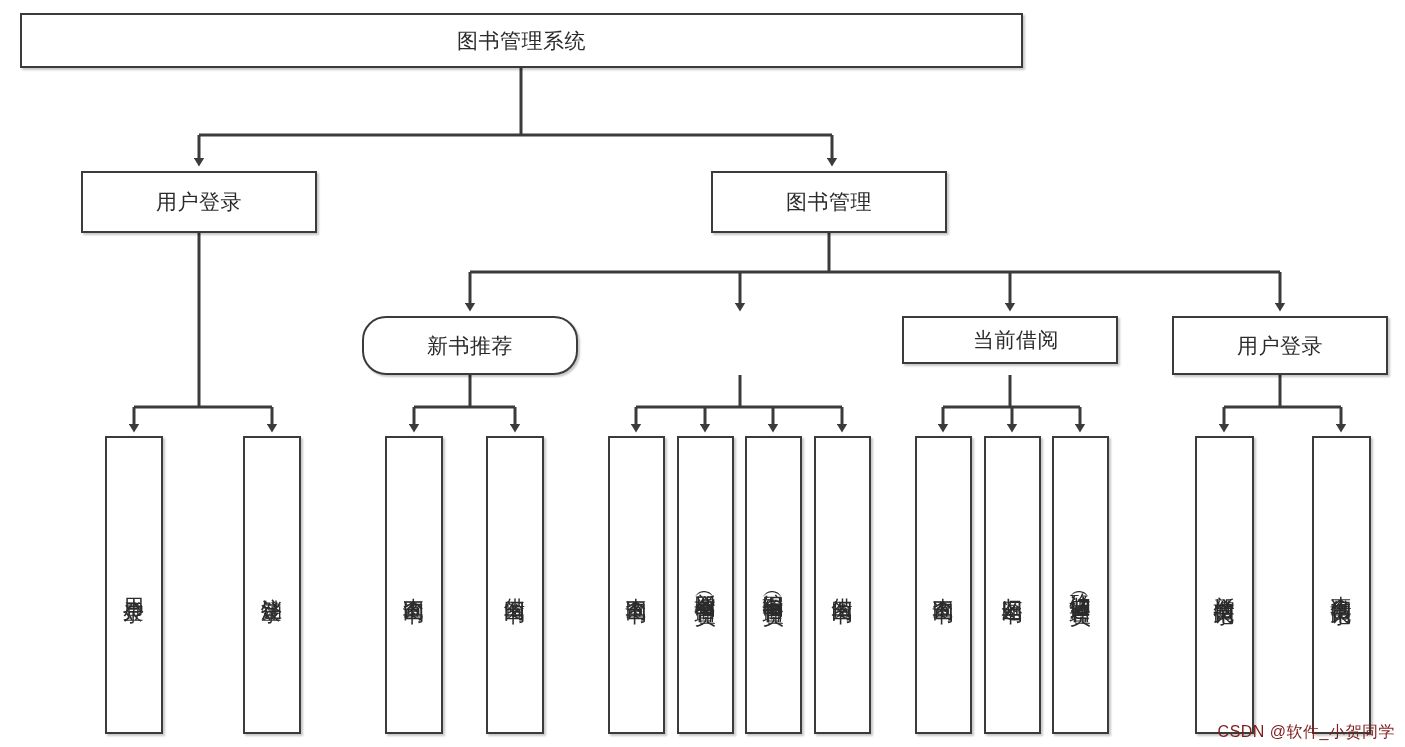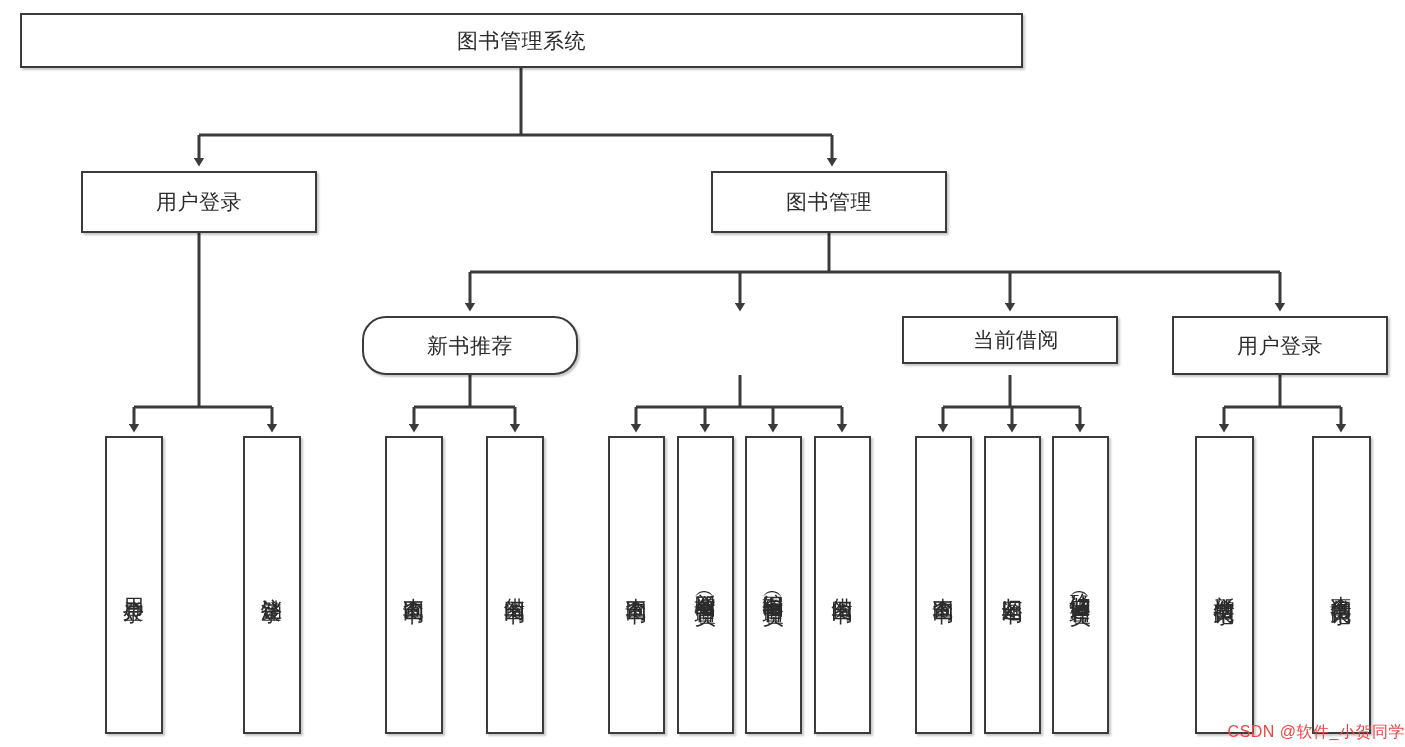--- a/index.html
+++ b/index.html
@@ -48,24 +48,24 @@
   }
   .node.v .label {
     writing-mode: vertical-rl;
     text-orientation: upright;
     letter-spacing: 2px;
     line-height: 1;
     white-space: nowrap;
   }
   #watermark {
     position: absolute;
-    right: 0;
+    right: 10px;
     bottom: 4px;
     font-size: 16px;
-    color: #ef4444;
+    color: #7f1d1d;
     white-space: nowrap;
     letter-spacing: 0.5px;
   }
 </style>
 </head>
 <body>
 
 <div id="canvas">
 
   <svg id="edges" viewBox="0 0 1405 747" xmlns="http://www.w3.org/2000/svg">

